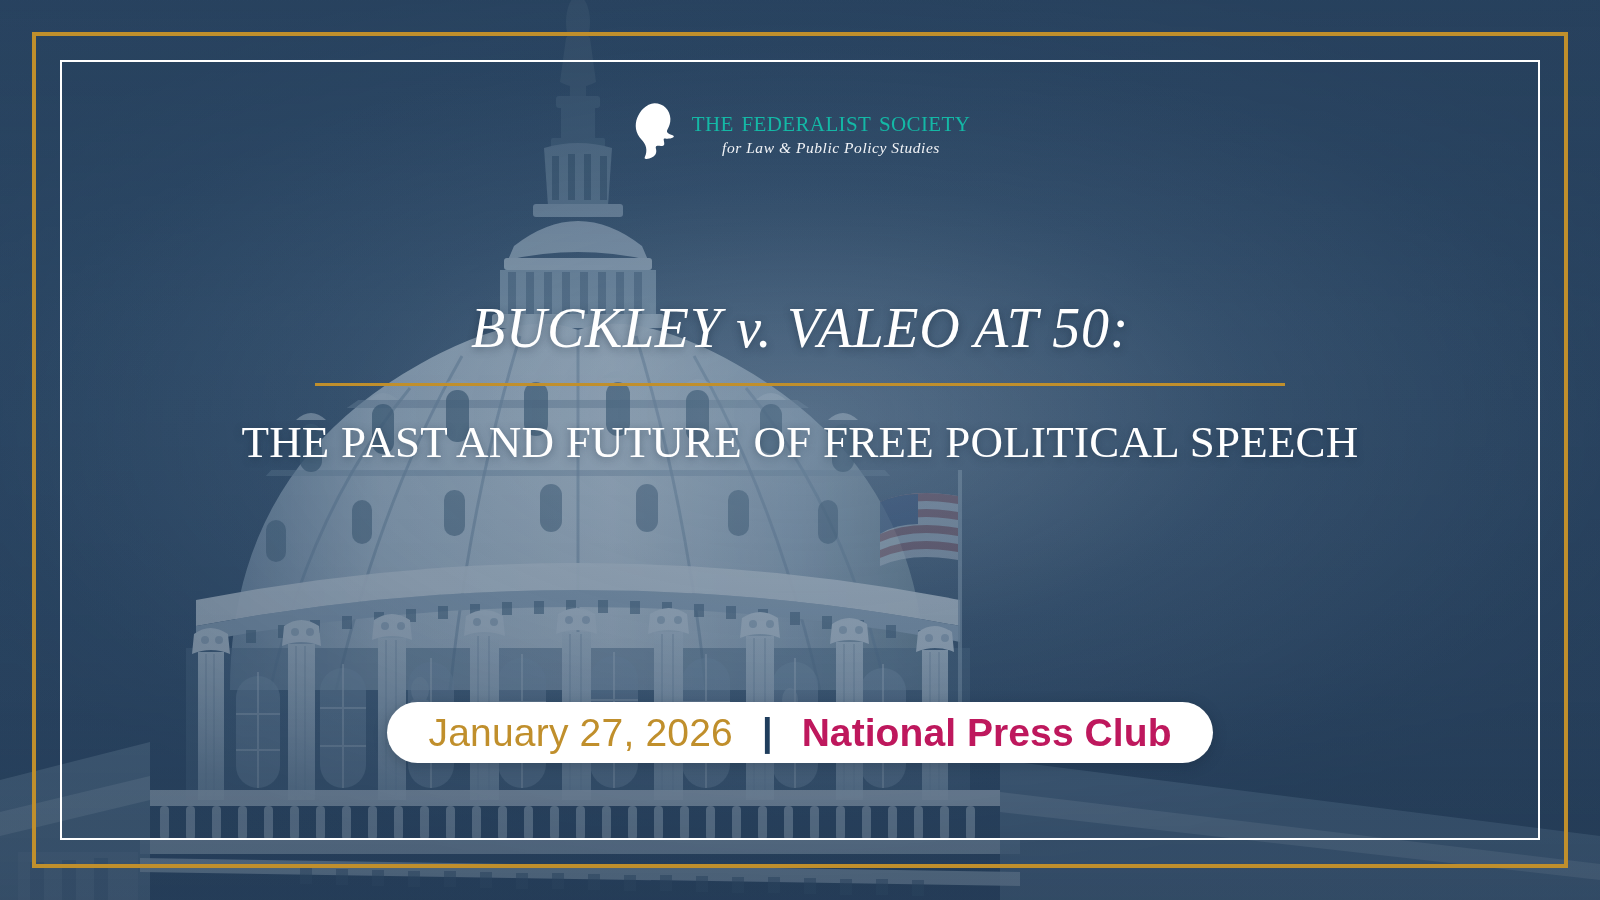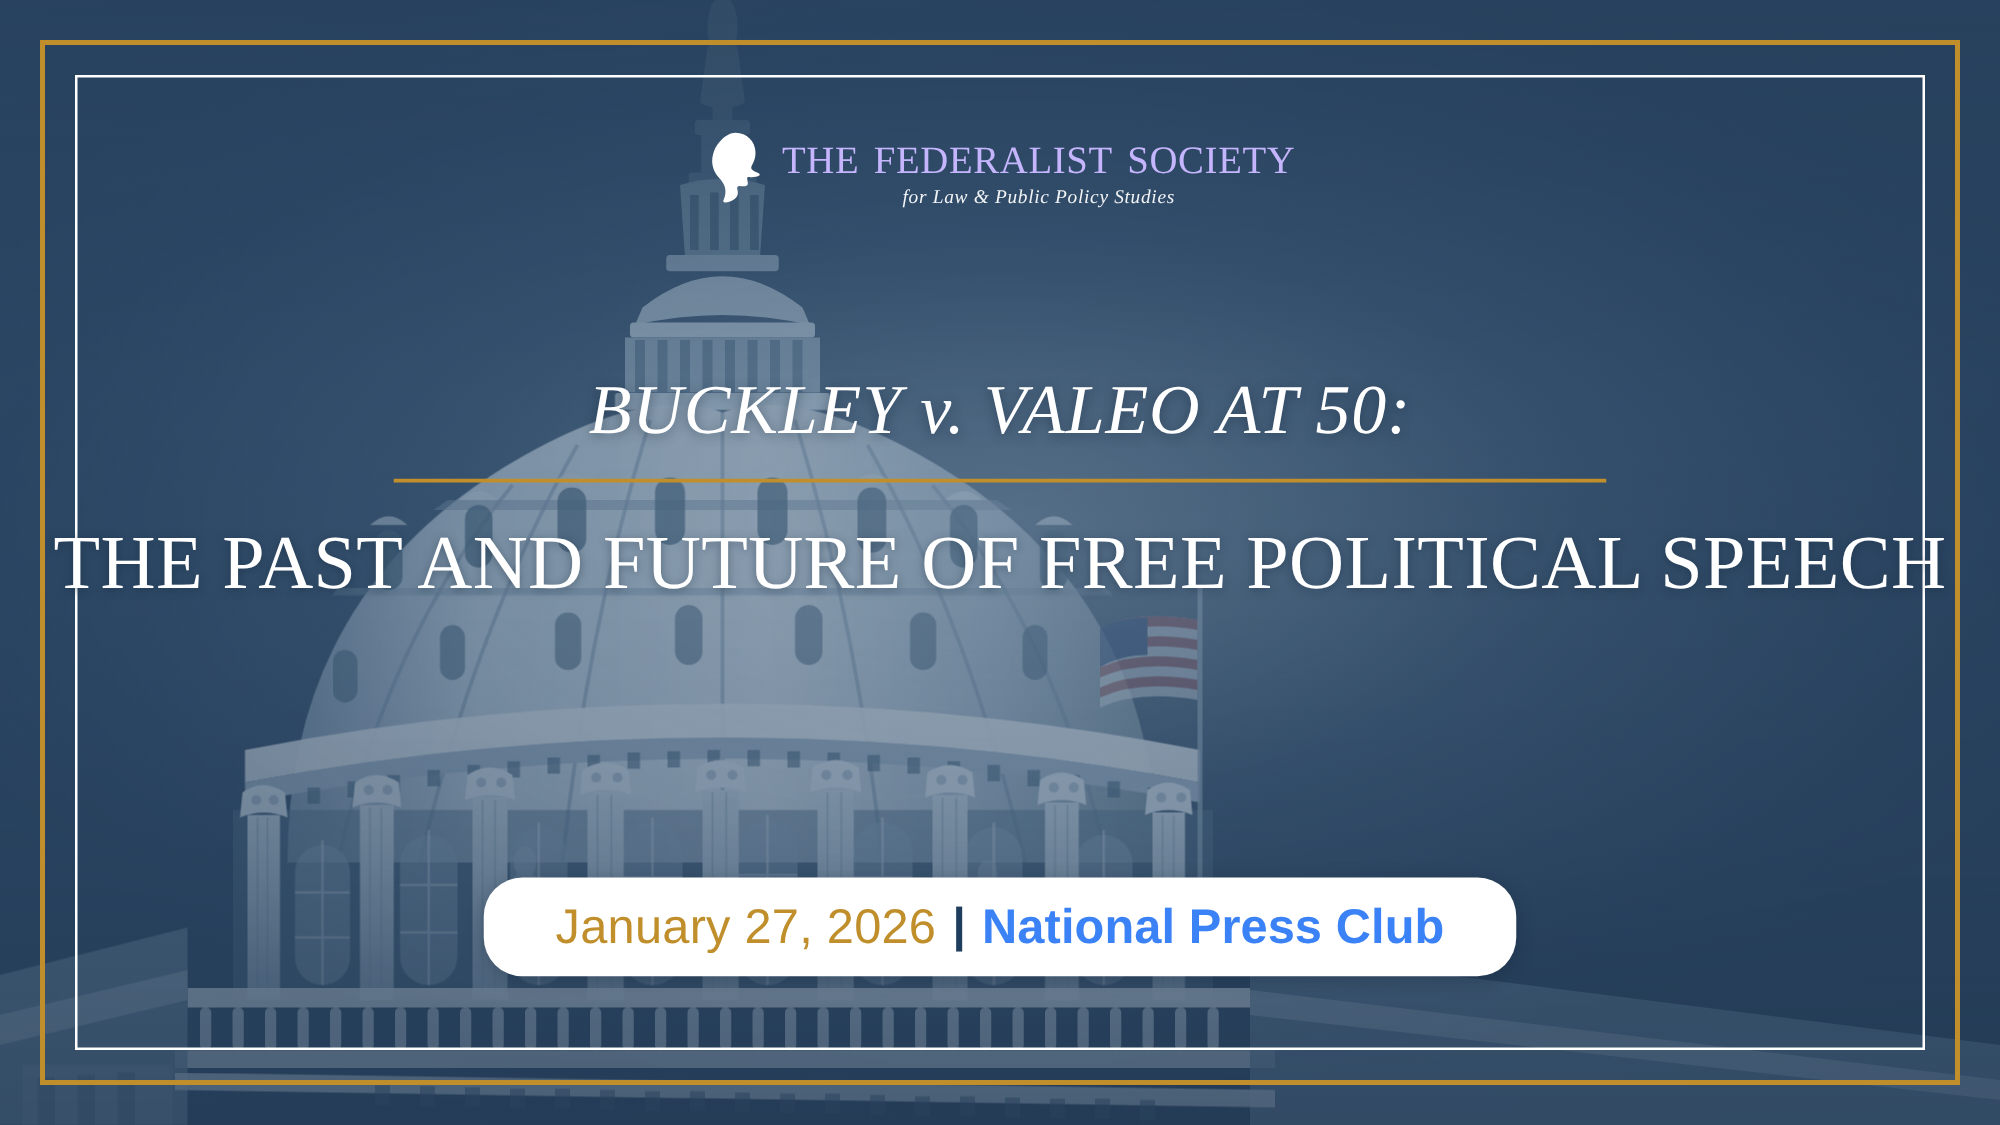--- a/index.html
+++ b/index.html
@@ -85,23 +85,23 @@
     flex: 0 0 auto;
     display: block;
   }
   .logo-text {
     display: flex;
     flex-direction: column;
     align-items: center;
     line-height: 1;
   }
   .logo-name {
-    color: #c4b5fd;
+    color: #14b8a6;
     font-family: "Liberation Serif", serif;
-    font-size: 44px;
+    font-size: 30px;
     letter-spacing: 0.012em;
     font-variant: small-caps;
     text-transform: lowercase;
     white-space: nowrap;
   }
   .logo-tagline {
     color: #f2f4f7;
     font-family: "Liberation Serif", serif;
     font-style: italic;
     font-size: 15.5px;
@@ -130,61 +130,61 @@
   }
   .title-rule {
     width: 970px;
     height: 3px;
     background: #c08f2c;
     margin: 27px auto 0 auto;
   }
   .title-sub {
     color: #ffffff;
     font-family: "Liberation Serif", serif;
-    font-size: 61px;
+    font-size: 45px;
     line-height: 1.0;
     letter-spacing: 0.005em;
     margin-top: 34px;
     white-space: nowrap;
     text-shadow: 0 2px 8px rgba(18,34,52,0.40);
   }
 
   
   .pill {
     position: absolute;
     left: 50%;
     transform: translateX(-50%);
     top: 702px;
     width: 826px;
-    height: 79px;
+    height: 61px;
     background: #ffffff;
     border-radius: 31px;
     display: flex;
     align-items: center;
     justify-content: center;
-    gap: 0;
+    gap: 16px;
     box-shadow: 0 3px 14px rgba(14,28,44,0.28);
   }
   .pill-date {
     color: #c08f2c;
     font-family: "Liberation Sans", sans-serif;
     font-size: 39px;
     letter-spacing: 0.005em;
     white-space: nowrap;
   }
   .pill-sep {
     color: #1f3d5c;
     font-family: "Liberation Sans", sans-serif;
     font-size: 38px;
     font-weight: bold;
     padding: 0 13px;
     white-space: nowrap;
   }
   .pill-venue {
-    color: #3b82f6;
+    color: #be185d;
     font-family: "Liberation Sans", sans-serif;
     font-size: 39px;
     font-weight: bold;
     letter-spacing: 0.002em;
     white-space: nowrap;
   }
 </style>
 </head>
 <body>
 

